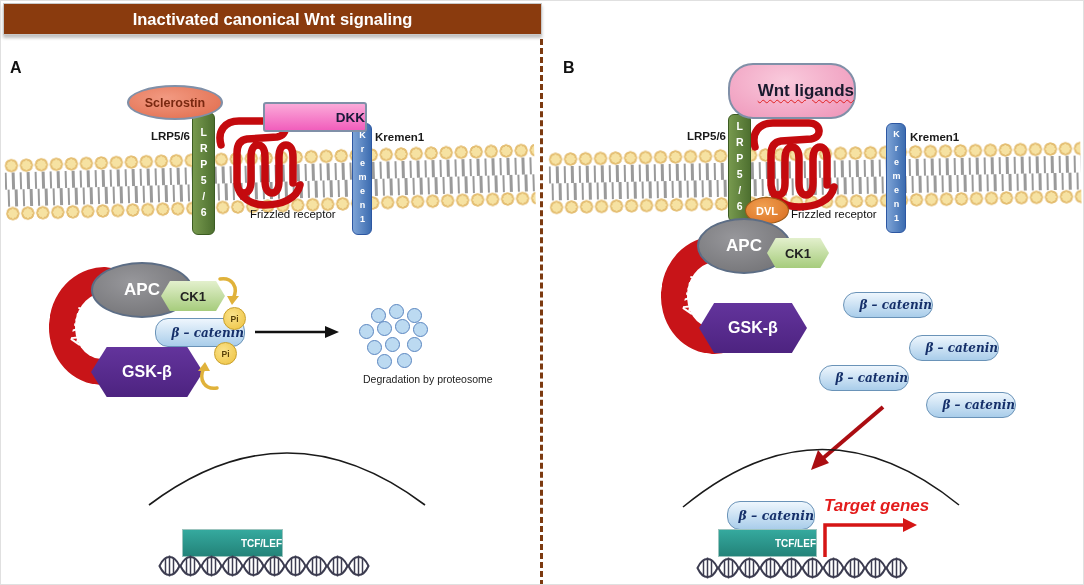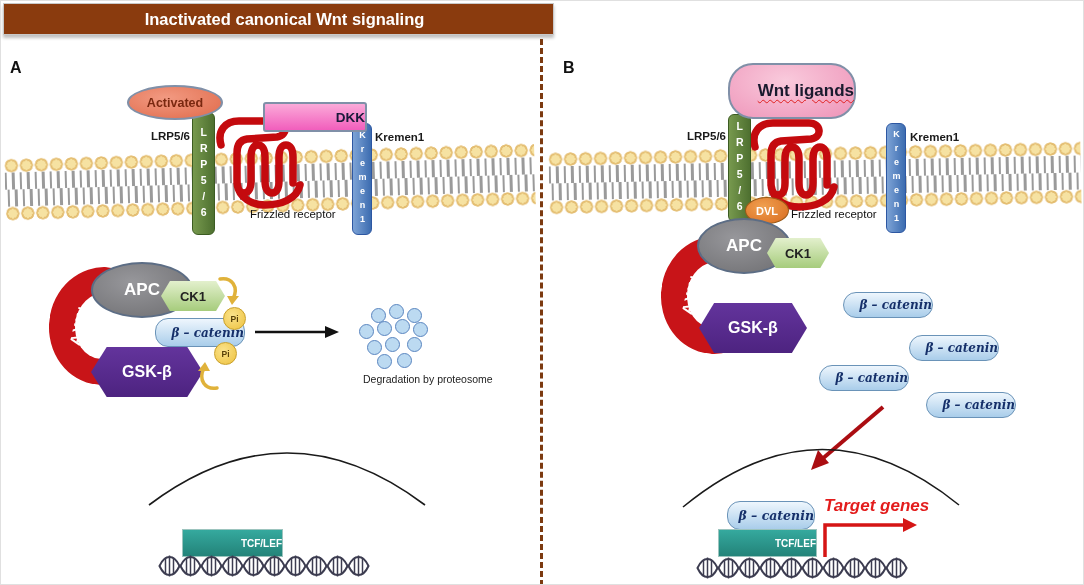--- a/index.html
+++ b/index.html
@@ -8,21 +8,21 @@
     font-family:"Liberation Sans", sans-serif; overflow:hidden;
     border:1px solid #e0e0e0; box-sizing:border-box;
   }
   .abs { position:absolute; }
 
   
   .hdr {
     position:absolute; top:2px; height:30px; background:#8a3b0e;
     border:1px solid #c9c9c9; box-shadow:0 3px 3px rgba(0,0,0,0.25);
     color:#ffffff; font-weight:bold; font-size:16.5px;
-    display:flex; align-items:center; justify-content:center;padding-left:12px;
+    display:flex; align-items:center; justify-content:center;
   }
   .hdr-left { left:2px; width:537px; }
   .hdr-right { left:544px; width:537px; }
 
   .divider {
     position:absolute; left:539px; top:38px; height:547px; width:0;
     border-left:3px dashed #7c3a10;
   }
   .panel-label { position:absolute; font-weight:bold; font-size:16px; color:#111; }
 
@@ -130,21 +130,21 @@
 
   <div class="vbar bar-green" style="left:191px; top:111px; width:21px; height:121px;">
     <span>LRP5/6</span>
   </div>
 
   <div class="vbar bar-blue" style="left:351px; top:122px; width:18px; height:110px;">
     <span>Kremen1</span>
   </div>
 
   <div class="ellipse-label sclerostin" style="left:126px; top:84px; width:92px; height:31px;">
-    <span>Activated</span>
+    <span>Sclerostin</span>
   </div>
 
   <div class="pill dkk" style="left:262px; top:101px; width:100px; height:26px;">
     <span>DKK</span>
   </div>
 
   <div class="txt lbl-bold" style="left:150px; top:129px;">LRP5/6</div>
   <div class="txt lbl-bold" style="left:374px; top:130px;">Kremen1</div>
   <div class="txt frz-lbl" style="left:249px; top:207px;">Frizzled receptor</div>
 

